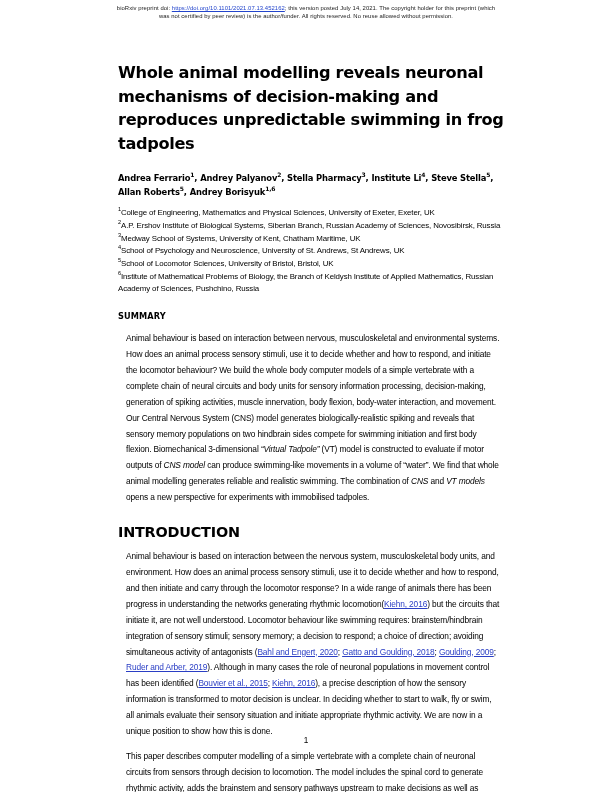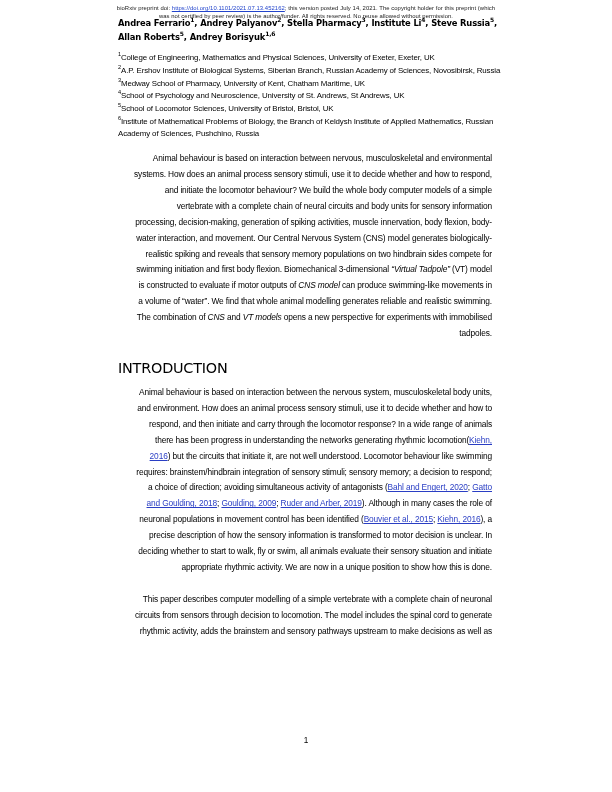--- a/index.html
+++ b/index.html
@@ -95,32 +95,32 @@
     font-family: "DejaVu Sans", sans-serif;
     font-weight: bold;
     font-size: 8.2px;
     letter-spacing: 0.1px;
   }
 
   .section-head-big {
     margin-top: 18px;
     margin-bottom: 4px;
     font-family: "DejaVu Sans", sans-serif;
-    font-weight: normal;
+    font-weight: bold;
     font-size: 14.4px;
     letter-spacing: -0.2px;
   }
 
   p.body {
-    margin: 16px;
+    margin: 8px;
     margin-top: 9px;
     font-size: 8.35px;
     line-height: 15.9px;
     letter-spacing: -0.13px;
-    text-align: right;
+    text-align: left;
   }
   p.summary-body {
     margin-top: 10px;
   }
   .ital {
     font-style: italic;
   }
   .ref {
     color: #2a3ec4;
     text-decoration: underline;
@@ -141,34 +141,36 @@
 
 <div class="page">
 
   <div class="biorxiv-banner">
     <span>bioRxiv preprint doi: </span><a class="doi-link" href="#">https://doi.org/10.1101/2021.07.13.452162</a><span>; this version posted July 14, 2021. The copyright holder for this preprint (which</span>
     <span class="banner-line2">was not certified by peer review) is the author/funder. All rights reserved. No reuse allowed without permission.</span>
   </div>
 
   <div class="col">
 
+    <div class="title">Whole animal modelling reveals neuronal mechanisms of decision-making and reproduces unpredictable swimming in frog tadpoles</div>
 
     <div class="authors">
-      <span><span>Andrea Ferrario</span><sup>1</sup></span>, <span><span>Andrey Palyanov</span><sup>2</sup></span>, <span><span>Stella Pharmacy</span><sup>3</sup></span>, <span><span>Institute Li</span><sup>4</sup></span>, <span><span>Steve Russia</span><sup>5</sup></span>, <span><span>Allan Roberts</span><sup>5</sup></span>, <span><span>Andrey Borisyuk</span><sup>1,6</sup></span>
+      <span><span>Andrea Ferrario</span><sup>1</sup></span>, <span><span>Andrey Palyanov</span><sup>2</sup></span>, <span><span>Stella Pharmacy</span><sup>3</sup></span>, <span><span>Institute Li</span><sup>4</sup></span>, <span><span>Steve Stella</span><sup>5</sup></span>, <span><span>Allan Roberts</span><sup>5</sup></span>, <span><span>Andrey Borisyuk</span><sup>1,6</sup></span>
     </div>
 
     <div class="affiliations">
       <div class="affil"><sup>1</sup><span>College of Engineering, Mathematics and Physical Sciences, University of Exeter, Exeter, UK</span></div>
       <div class="affil"><sup>2</sup><span>A.P. Ershov Institute of Biological Systems, Siberian Branch, Russian Academy of Sciences, Novosibirsk, Russia</span></div>
-      <div class="affil"><sup>3</sup><span>Medway School of Pharmacy, University of Kent, Chatham Maritime, UK</span></div>
+      <div class="affil"><sup>3</sup><span>Medway School of Systems, University of Kent, Chatham Maritime, UK</span></div>
       <div class="affil"><sup>4</sup><span>School of Psychology and Neuroscience, University of St. Andrews, St Andrews, UK</span></div>
       <div class="affil"><sup>5</sup><span>School of Locomotor Sciences, University of Bristol, Bristol, UK</span></div>
       <div class="affil"><sup>6</sup><span>Institute of Mathematical Problems of Biology, the Branch of Keldysh Institute of Applied Mathematics, Russian Academy of Sciences, Pushchino, Russia</span></div>
     </div>
 
+    <div class="section-head-small">SUMMARY</div>
 
     <p class="body summary-body"><span>Animal behaviour is based on interaction between nervous, musculoskeletal and environmental systems. How does an animal process sensory stimuli, use it to decide whether and how to respond, and initiate the locomotor behaviour? We build the whole body computer models of a simple vertebrate with a complete chain of neural circuits and body units for sensory information processing, decision-making, generation of spiking activities, muscle innervation, body flexion, body-water interaction, and movement. Our Central Nervous System (CNS) model generates biologically-realistic spiking and reveals that sensory memory populations on two hindbrain sides compete for swimming initiation and first body flexion. Biomechanical 3-dimensional </span><span class="ital">“Virtual Tadpole”</span><span> (VT) model is constructed to evaluate if motor outputs of </span><span class="ital">CNS model</span><span> can produce swimming-like movements in a volume of “water”. We find that whole animal modelling generates reliable and realistic swimming. The combination of </span><span class="ital">CNS</span><span> and </span><span class="ital">VT models</span><span> opens a new perspective for experiments with immobilised tadpoles.</span></p>
 
     <div class="section-head-big">INTRODUCTION</div>
 
     <p class="body"><span>Animal behaviour is based on interaction between the nervous system, musculoskeletal body units, and environment. How does an animal process sensory stimuli, use it to decide whether and how to respond, and then initiate and carry through the locomotor response? In a wide range of animals there has been progress in understanding the networks generating rhythmic locomotion(</span><a class="ref" href="#">Kiehn, 2016</a><span>) but the circuits that initiate it, are not well understood. Locomotor behaviour like swimming requires: brainstem/hindbrain integration of sensory stimuli; sensory memory; a decision to respond; a choice of direction; avoiding simultaneous activity of antagonists (</span><a class="ref" href="#">Bahl and Engert, 2020</a><span>; </span><a class="ref" href="#">Gatto and Goulding, 2018</a><span>; </span><a class="ref" href="#">Goulding, 2009</a><span>; </span><a class="ref" href="#">Ruder and Arber, 2019</a><span>). Although in many cases the role of neuronal populations in movement control has been identified (</span><a class="ref" href="#">Bouvier et al., 2015</a><span>; </span><a class="ref" href="#">Kiehn, 2016</a><span>), a precise description of how the sensory information is transformed to motor decision is unclear.  In deciding whether to start to walk, fly or swim, all animals evaluate their sensory situation and initiate appropriate rhythmic activity. We are now in a unique position to show how this is done.</span></p>
 
     <p class="body">This paper describes computer modelling of a simple vertebrate with a complete chain of neuronal circuits from sensors through decision to locomotion. The model includes the spinal cord to generate rhythmic activity, adds the brainstem and sensory pathways upstream to make decisions as well as</p>
 
   </div>

